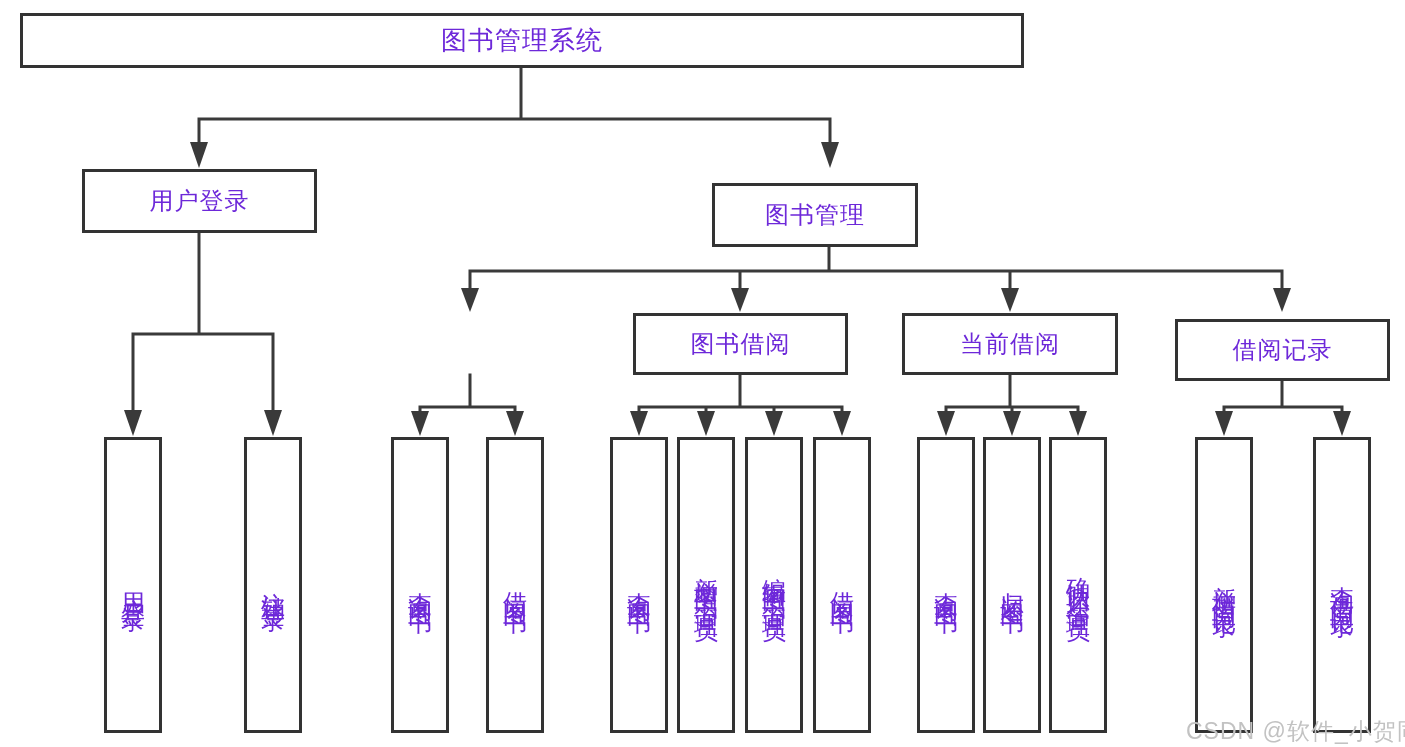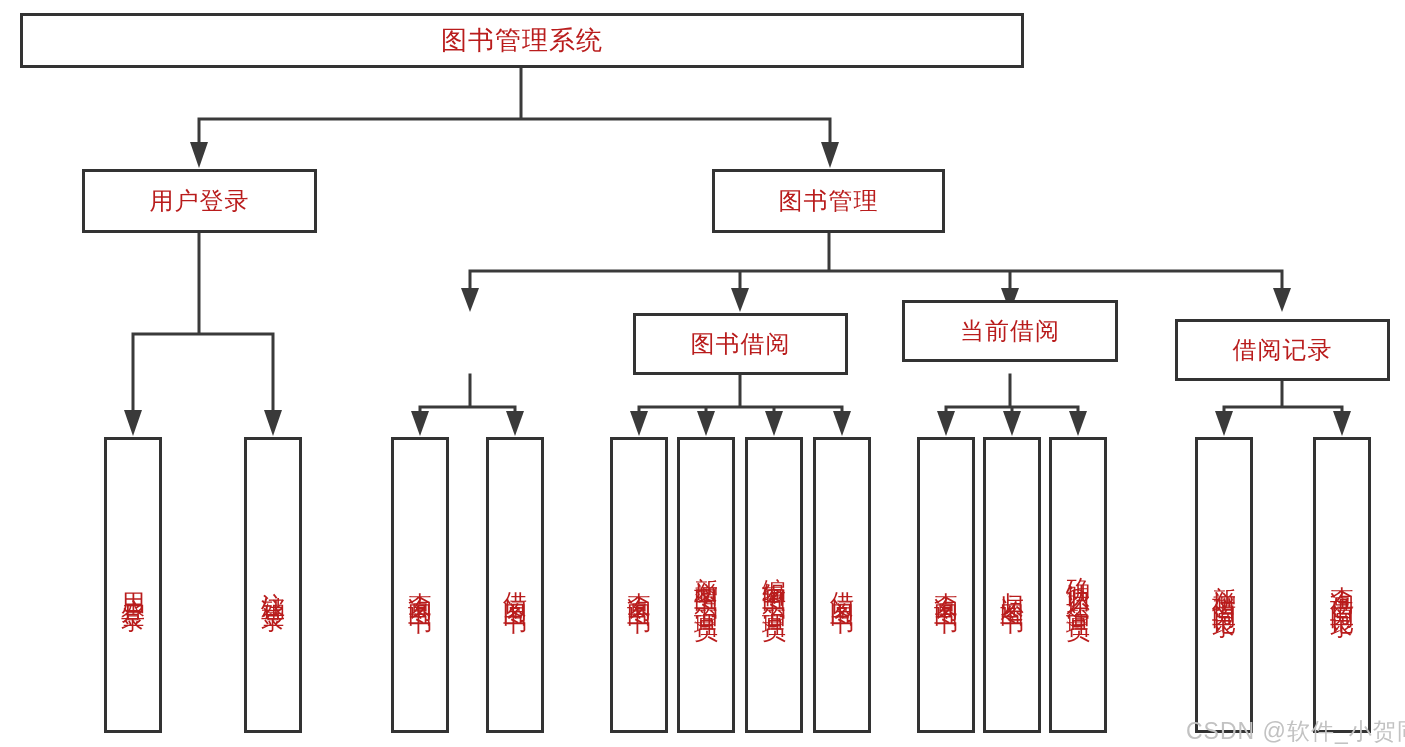--- a/index.html
+++ b/index.html
@@ -19,21 +19,21 @@
   }
   .box {
     position: absolute;
     box-sizing: border-box;
     border: 3px solid #333333;
     background: #ffffff;
     display: flex;
     align-items: center;
     justify-content: center;
     z-index: 2;
-    color: #b91c1c;
+    color: #6d28d9;
   }
   .hlabel {
     font-size: 24px;
     letter-spacing: 1px;
     white-space: nowrap;
   }
   .root-label { font-size: 26px; }
   .leaf { top: 437px; width: 58px; height: 296px; }
   .vtext {
     writing-mode: vertical-rl;
@@ -106,28 +106,28 @@
     </g>
   </svg>
 
   <div class="box" style="left:20px; top:13px; width:1004px; height:55px;">
     <span class="hlabel root-label">图书管理系统</span>
   </div>
 
   <div class="box" style="left:82px; top:169px; width:235px; height:64px;">
     <span class="hlabel">用户登录</span>
   </div>
-  <div class="box" style="left:712px; top:169px; width:233px; height:64px;">
+  <div class="box" style="left:712px; top:183px; width:206px; height:64px;">
     <span class="hlabel">图书管理</span>
   </div>
 
   <div class="box" style="left:633px; top:313px; width:215px; height:62px;">
     <span class="hlabel">图书借阅</span>
   </div>
-  <div class="box" style="left:902px; top:300px; width:216px; height:62px;">
+  <div class="box" style="left:902px; top:313px; width:216px; height:62px;">
     <span class="hlabel">当前借阅</span>
   </div>
   <div class="box" style="left:1175px; top:313px; width:215px; height:62px;margin-top:6px;">
     <span class="hlabel">借阅记录</span>
   </div>
 
   <div class="box leaf" style="left:104px;">
     <span class="vtext">用户登录</span>
   </div>
   <div class="box leaf" style="left:244px;">

